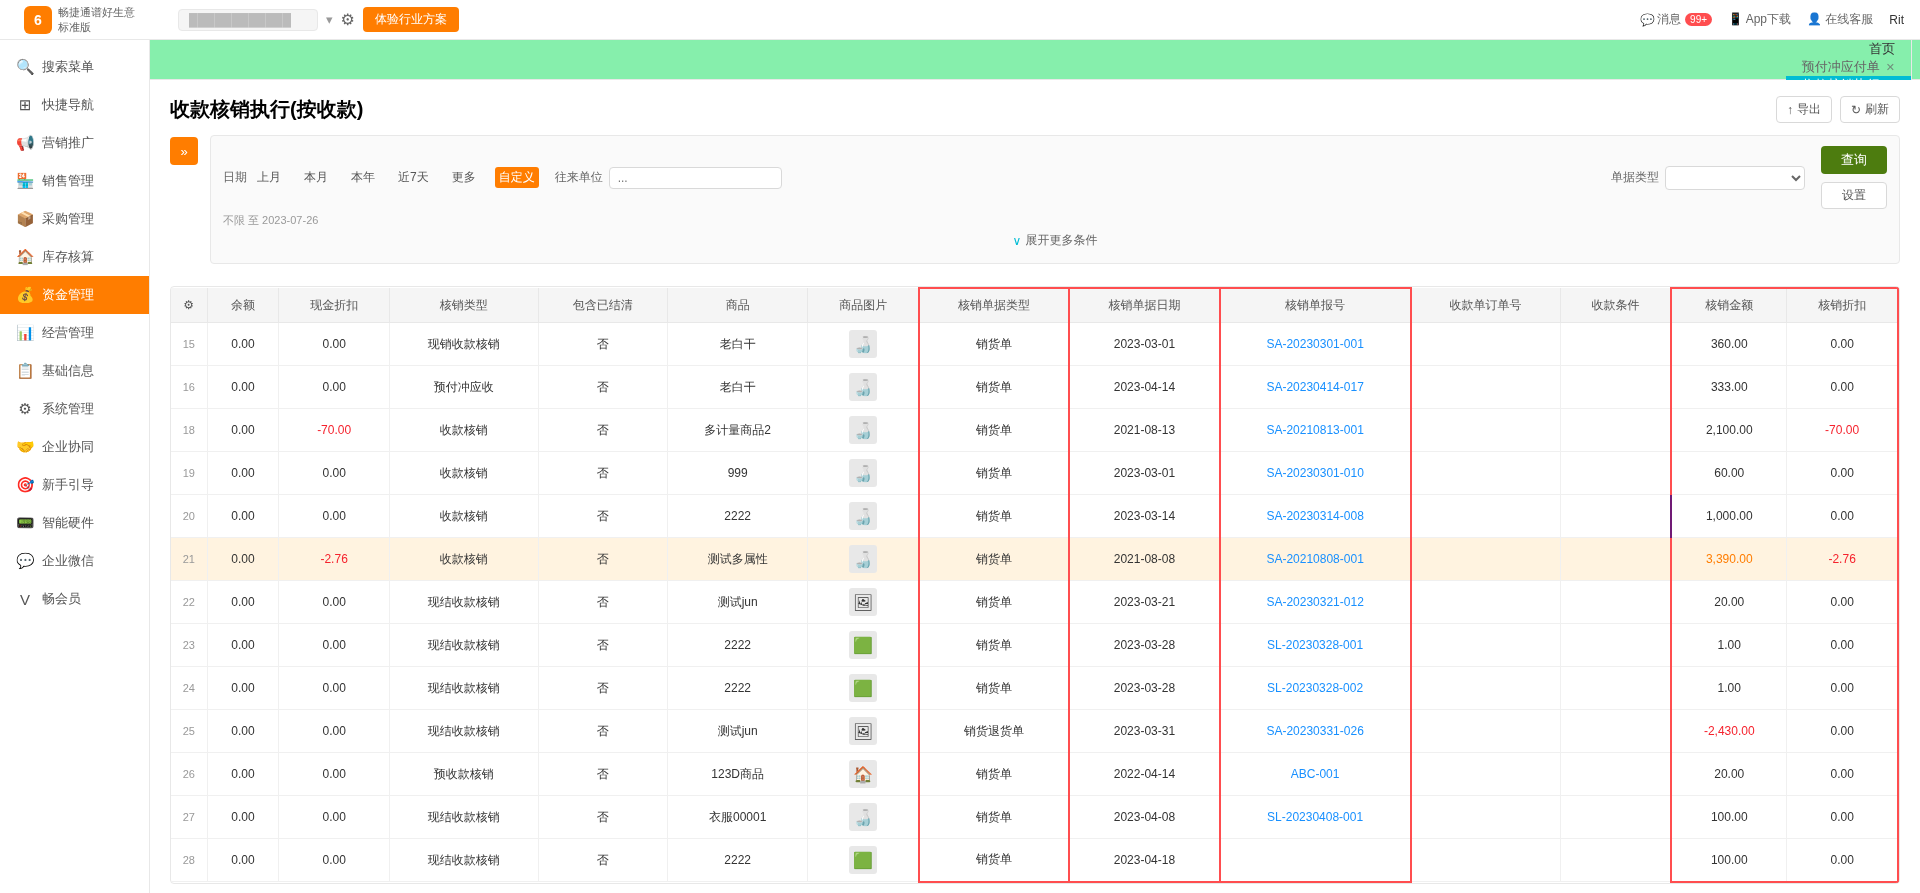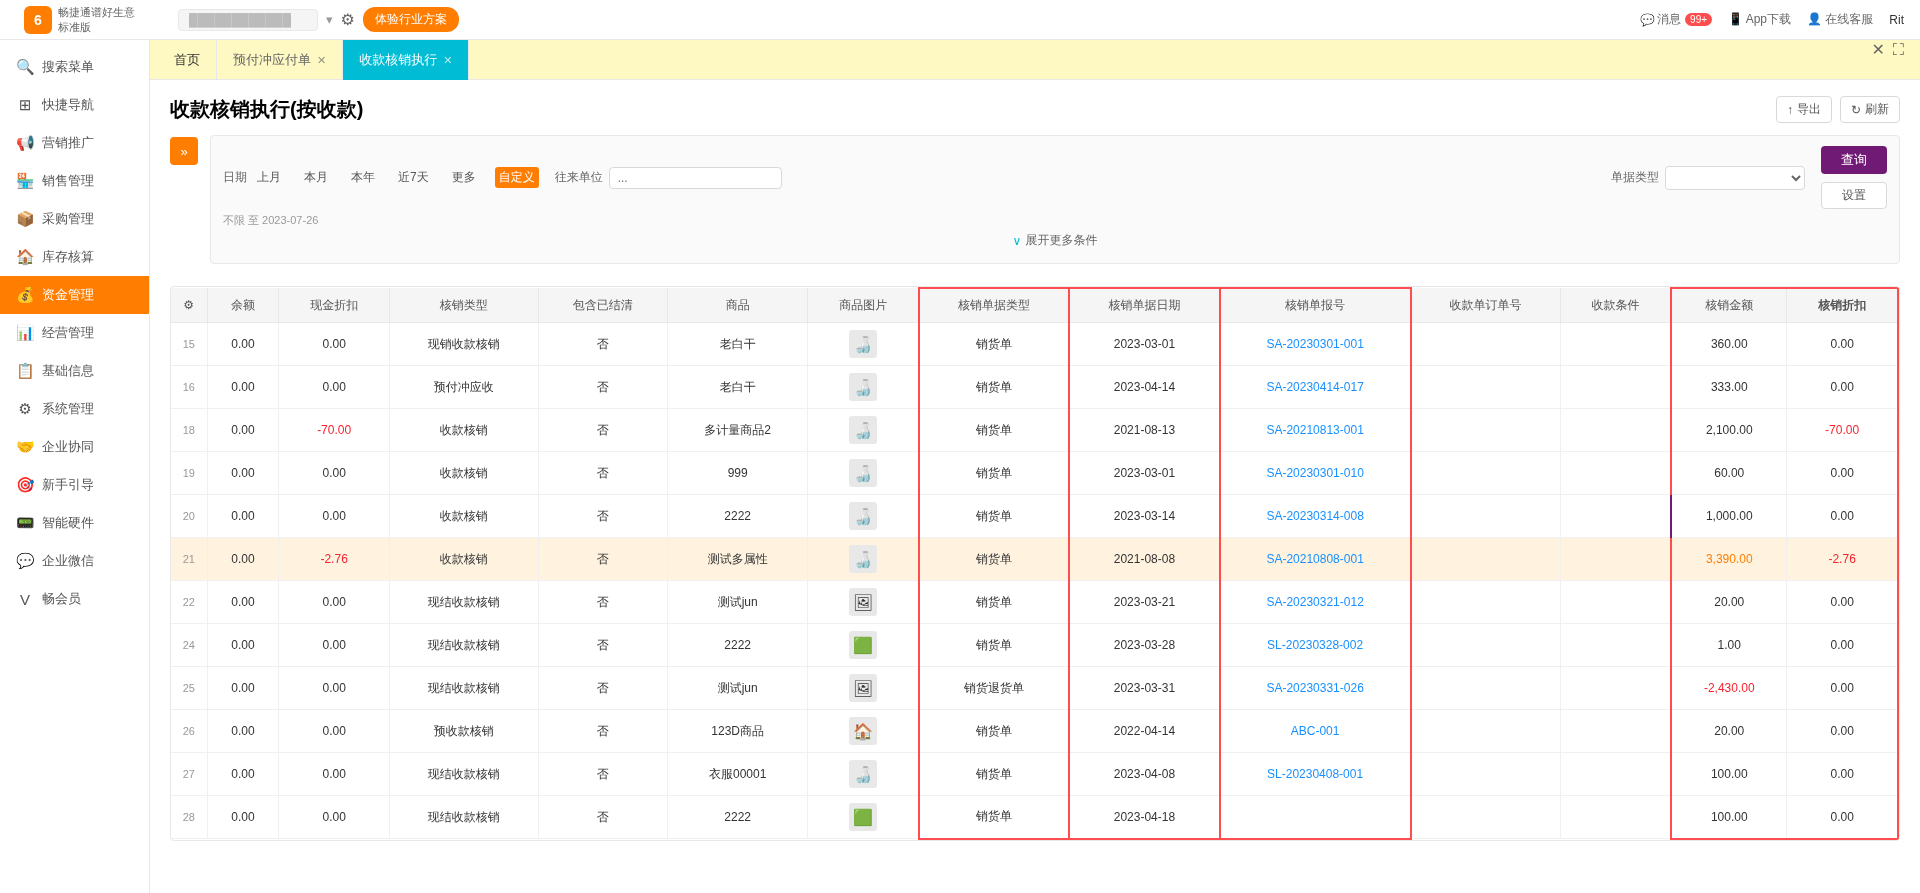--- a/index.html
+++ b/index.html
@@ -10,21 +10,21 @@
       height: 40px;
       background: #fff;
       border-bottom: 1px solid #e8e8e8;
       display: flex;
       align-items: center;
       padding: 0 16px;
       gap: 12px;
     }
     .top-bar-left { display: flex; align-items: center; gap: 8px; flex: 1; }
     .top-bar-search-area { background: #f5f5f5; border-radius: 4px; padding: 4px 12px; color: #999; font-size: 12px; min-width: 140px; }
-    .industry-btn { background: #ff7d00; color: #fff; border: none; border-radius: 12px; padding: 4px 12px; font-size: 12px; cursor: pointer; }
+    .industry-btn { background: #ff7d00; color: #fff; border: none; border-radius: 4px; padding: 4px 12px; font-size: 12px; cursor: pointer; }
     .top-bar-right { display: flex; align-items: center; gap: 16px; font-size: 12px; color: #666; }
     .badge { background: #ff4d4f; color: #fff; border-radius: 8px; padding: 1px 5px; font-size: 10px; margin-left: 2px; }
 
     
     .layout { display: flex; height: calc(893px - 40px); }
     .sidebar {
       width: 150px;
       background: #fff;
       border-right: 1px solid #e8e8e8;
       display: flex;
@@ -38,26 +38,27 @@
       padding: 10px 16px; cursor: pointer; color: #555; font-size: 13px;
     }
     .sidebar-item.active { background: #ff7d00; color: #fff; border-radius: 0; }
     .sidebar-item-icon { width: 18px; text-align: center; font-size: 15px; }
 
     
     .main { flex: 1; display: flex; flex-direction: column; overflow: hidden; }
 
     
     .tab-bar {
-      background: #fef9c3;
+      background: #86efac;
       border-bottom: 1px solid #e8e8e8;
       display: flex;
-      align-items: flex-start;
+      align-items: flex-end;
       padding: 0 8px;
       height: 40px;
+      flex-direction: column;
     }
     .tab-item {
       padding: 0 16px; height: 40px; display: flex; align-items: center; gap: 6px;
       font-size: 13px; cursor: pointer; color: #666; border-right: 1px solid #e8e8e8;
       white-space: nowrap;
     }
     .tab-item.home { color: #333; font-weight: 500; }
     .tab-item.active { color: #fff; background: #00bcd4; }
     .tab-close { font-size: 11px; cursor: pointer; opacity: 0.7; }
     .tab-bar-spacer { flex: 1; }
@@ -85,21 +86,21 @@
     .filter-item { display: flex; align-items: center; gap: 6px; font-size: 12px; }
     .filter-label { color: #666; white-space: nowrap; }
     .filter-date-links { display: flex; gap: 15px; }
     .filter-date-link { color: #555; cursor: pointer; padding: 2px 4px; font-size: 12px; }
     .filter-date-link.active { color: #fff; background: #ff7d00; border-radius: 3px; }
     .filter-input { border: 1px solid #d9d9d9; border-radius: 4px; padding: 3px 8px; font-size: 12px; color: #666; min-width: 120px; }
     .filter-select { border: 1px solid #d9d9d9; border-radius: 4px; padding: 3px 8px; font-size: 12px; color: #666; min-width: 140px; background: #fff; }
     .date-limit { font-size: 11px; color: #999; }
     .expand-btn { display: flex; align-items: center; gap: 4px; color: #666; font-size: 12px; cursor: pointer; margin: 4px auto 0; justify-content: center; }
 
-    .query-btn { background: #701a75; color: #fff; border: none; border-radius: 4px; padding: 5px 20px; font-size: 13px; cursor: pointer; }
+    .query-btn { background: #4d7c0f; color: #fff; border: none; border-radius: 4px; padding: 5px 20px; font-size: 13px; cursor: pointer; }
     .setting-btn { border: 1px solid #d9d9d9; background: #fff; border-radius: 4px; padding: 4px 12px; font-size: 12px; cursor: pointer; color: #555; margin-top: 4px; display: block; }
 
     
     .table-wrap { overflow-x: auto; border: 1px solid #e8e8e8; border-radius: 4px; }
     table { width: 100%; border-collapse: collapse; font-size: 12px; }
     thead th {
       background: #f5f5f5; padding: 8px 10px; text-align: center;
       border-bottom: 1px solid #e8e8e8; border-right: 1px solid #e8e8e8;
       font-weight: 500; color: #555; white-space: nowrap;
     }
@@ -306,21 +307,21 @@
                 <th>核销类型</th>
                 <th>包含已结清</th>
                 <th>商品</th>
                 <th>商品图片</th>
                 <th style="border-left:2px solid #ff4d4f;border-right:2px solid #ff4d4f;border-top:2px solid #ff4d4f;">核销单据类型</th>
                 <th style="border-left:2px solid #ff4d4f;border-right:2px solid #ff4d4f;border-top:2px solid #ff4d4f;">核销单据日期</th>
                 <th style="border-left:2px solid #ff4d4f;border-right:2px solid #ff4d4f;border-top:2px solid #ff4d4f;">核销单报号</th>
                 <th>收款单订单号</th>
                 <th>收款条件</th>
                 <th style="border-left:2px solid #ff4d4f;border-top:2px solid #ff4d4f;">核销金额</th>
-                <th style="border-right:2px solid #ff4d4f;border-top:2px solid #ff4d4f;border-left:1px solid #e8e8e8;font-weight:bold;">核销折扣</th>
+                <th style="border-right:2px solid #ff4d4f;border-top:2px solid #ff4d4f;border-left:1px solid #e8e8e8;">核销折扣</th>
               </tr>
             </thead>
             <tbody id="table-body">
             <tr>
     <td style="color:#999;font-size:11px;">15</td>
     <td>0.00</td>
     <td class="">0.00</td>
     <td>现销收款核销</td>
     <td>否</td>
     <td>老白干</td>
@@ -423,20 +424,36 @@
     <td><div class="img-thumb">🖼</div></td>
     <td style="border-left:2px solid #ff4d4f;border-right:2px solid #ff4d4f;">销货单</td>
     <td style="border-left:2px solid #ff4d4f;border-right:2px solid #ff4d4f;">2023-03-21</td>
     <td style="border-left:2px solid #ff4d4f;border-right:2px solid #ff4d4f;"><a class="link-text">SA-20230321-012</a></td>
     <td></td>
     <td></td>
     <td style="border-left:2px solid #ff4d4f;" class="">20.00</td>
     <td style="border-right:2px solid #ff4d4f;" class="">0.00</td>
   </tr>
                 <tr>
+    <td style="color:#999;font-size:11px;">23</td>
+    <td>0.00</td>
+    <td class="">0.00</td>
+    <td>现结收款核销</td>
+    <td>否</td>
+    <td>2222</td>
+    <td><div class="img-thumb">🟩</div></td>
+    <td style="border-left:2px solid #ff4d4f;border-right:2px solid #ff4d4f;">销货单</td>
+    <td style="border-left:2px solid #ff4d4f;border-right:2px solid #ff4d4f;">2023-03-28</td>
+    <td style="border-left:2px solid #ff4d4f;border-right:2px solid #ff4d4f;"><a class="link-text">SL-20230328-001</a></td>
+    <td></td>
+    <td></td>
+    <td style="border-left:2px solid #ff4d4f;" class="">1.00</td>
+    <td style="border-right:2px solid #ff4d4f;" class="">0.00</td>
+  </tr>
+                <tr>
     <td style="color:#999;font-size:11px;">24</td>
     <td>0.00</td>
     <td class="">0.00</td>
     <td>现结收款核销</td>
     <td>否</td>
     <td>2222</td>
     <td><div class="img-thumb">🟩</div></td>
     <td style="border-left:2px solid #ff4d4f;border-right:2px solid #ff4d4f;">销货单</td>
     <td style="border-left:2px solid #ff4d4f;border-right:2px solid #ff4d4f;">2023-03-28</td>
     <td style="border-left:2px solid #ff4d4f;border-right:2px solid #ff4d4f;"><a class="link-text">SL-20230328-002</a></td>

